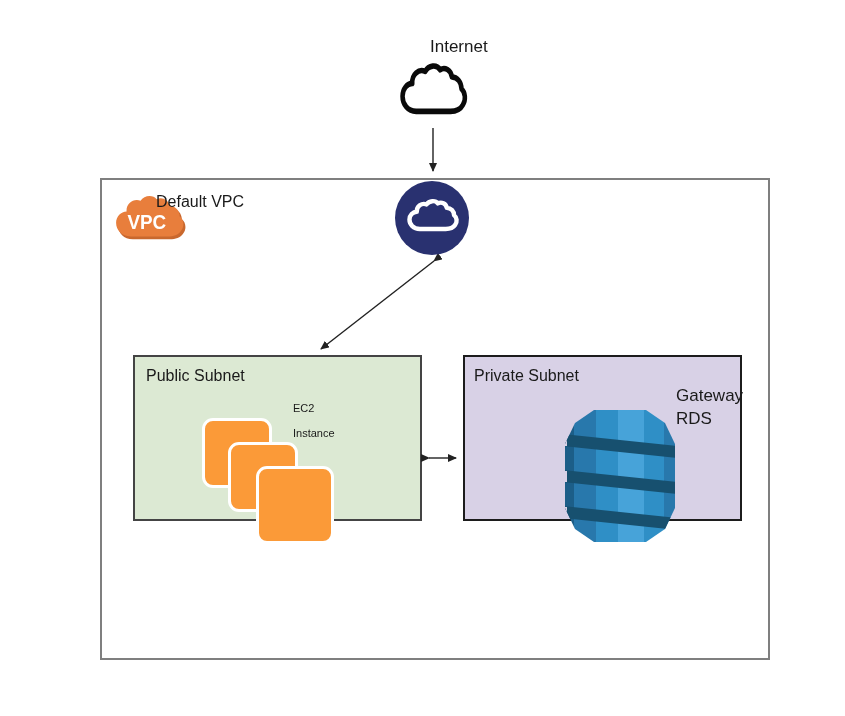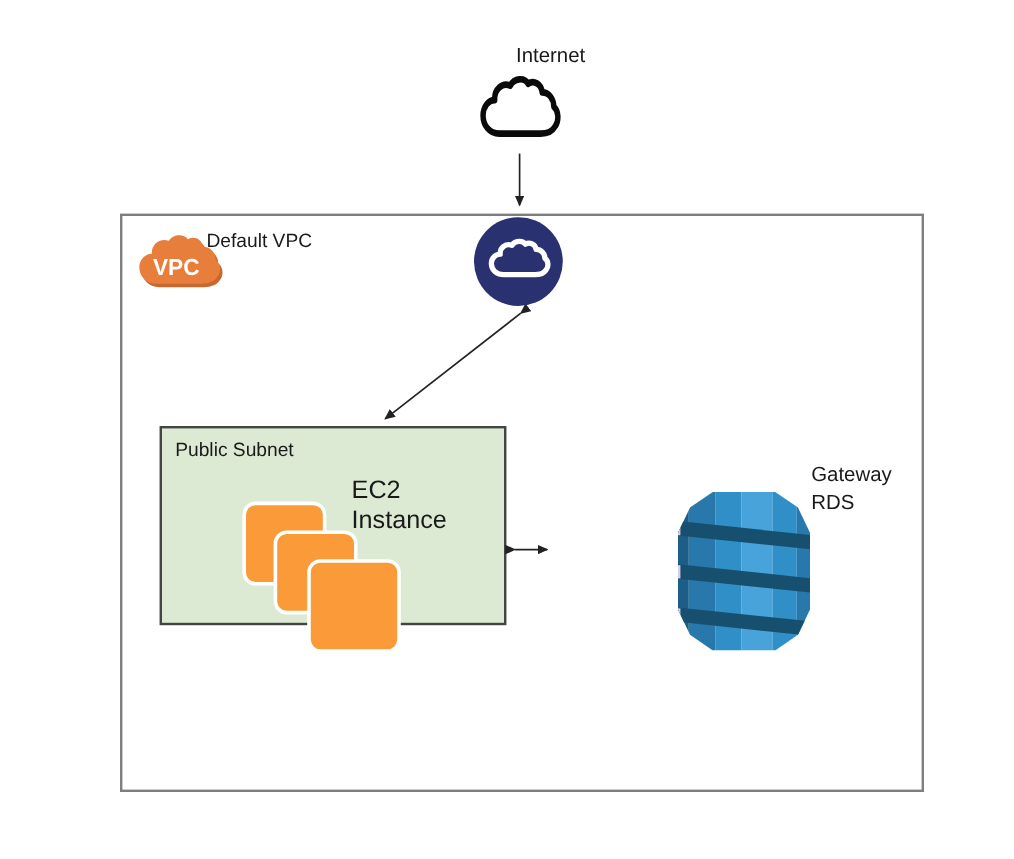--- a/index.html
+++ b/index.html
@@ -18,24 +18,24 @@
   .lbl {
     position: absolute;
     font-size: 16px;
     line-height: 20px;
     color: var(--text_color, #1a1a1a);
     white-space: pre-line;
     z-index: 4;
   }
   .internet-lbl   { left: 402px; top: 37px;  font-size: 17px; margin-left: 28px; }
   .gateway-lbl    { left: 474px; top: 186px; }
-  .vpc-lbl        { left: 172px; top: 192px; }
+  .vpc-lbl        { left: 156px; top: 192px; }
   .public-lbl     { left: 11px;  top: 9px; }
   .private-lbl    { left: 9px;   top: 9px; }
-  .ec2-lbl        { left: 293px; top: 396px; font-size: 21px; line-height: 25px; }
+  .ec2-lbl        { left: 293px; top: 396px; font-size: 11px; line-height: 25px; }
   .aurora-lbl     { left: 676px; top: 384px; font-size: 17px; line-height: 23px; }
 
   .vpc-box {
     position: absolute;
     left: 100px; top: 178px;
     width: 670px; height: 482px;
     border: 2px solid var(--vpc_border, #7f7f7f);
     background: #ffffff;
     z-index: 1;
   }
@@ -155,20 +155,23 @@
   <div class="subnet public">
     <div class="lbl public-lbl">Public Subnet</div>
   </div>
 
   <div class="ec2-square sq1"></div>
   <div class="ec2-square sq2"></div>
   <div class="ec2-square sq3"></div>
   <div class="lbl ec2-lbl">EC2
 Instance</div>
 
+  <div class="subnet private">
+    <div class="lbl private-lbl">Private Subnet</div>
+  </div>
 
   <div class="lbl aurora-lbl">Gateway
 RDS</div>
   <svg class="aurora-icon" width="120" height="136" viewBox="0 0 120 136">
     <defs>
       <clipPath id="barrelClip">
         <path d="M34,2 L86,2 L105,15 L115,36 L115,100 L105,121 L86,134 L34,134 L15,121 L5,100 L5,36 L15,15 Z"></path>
       </clipPath>
     </defs>
     <g clip-path="url(#barrelClip)">

